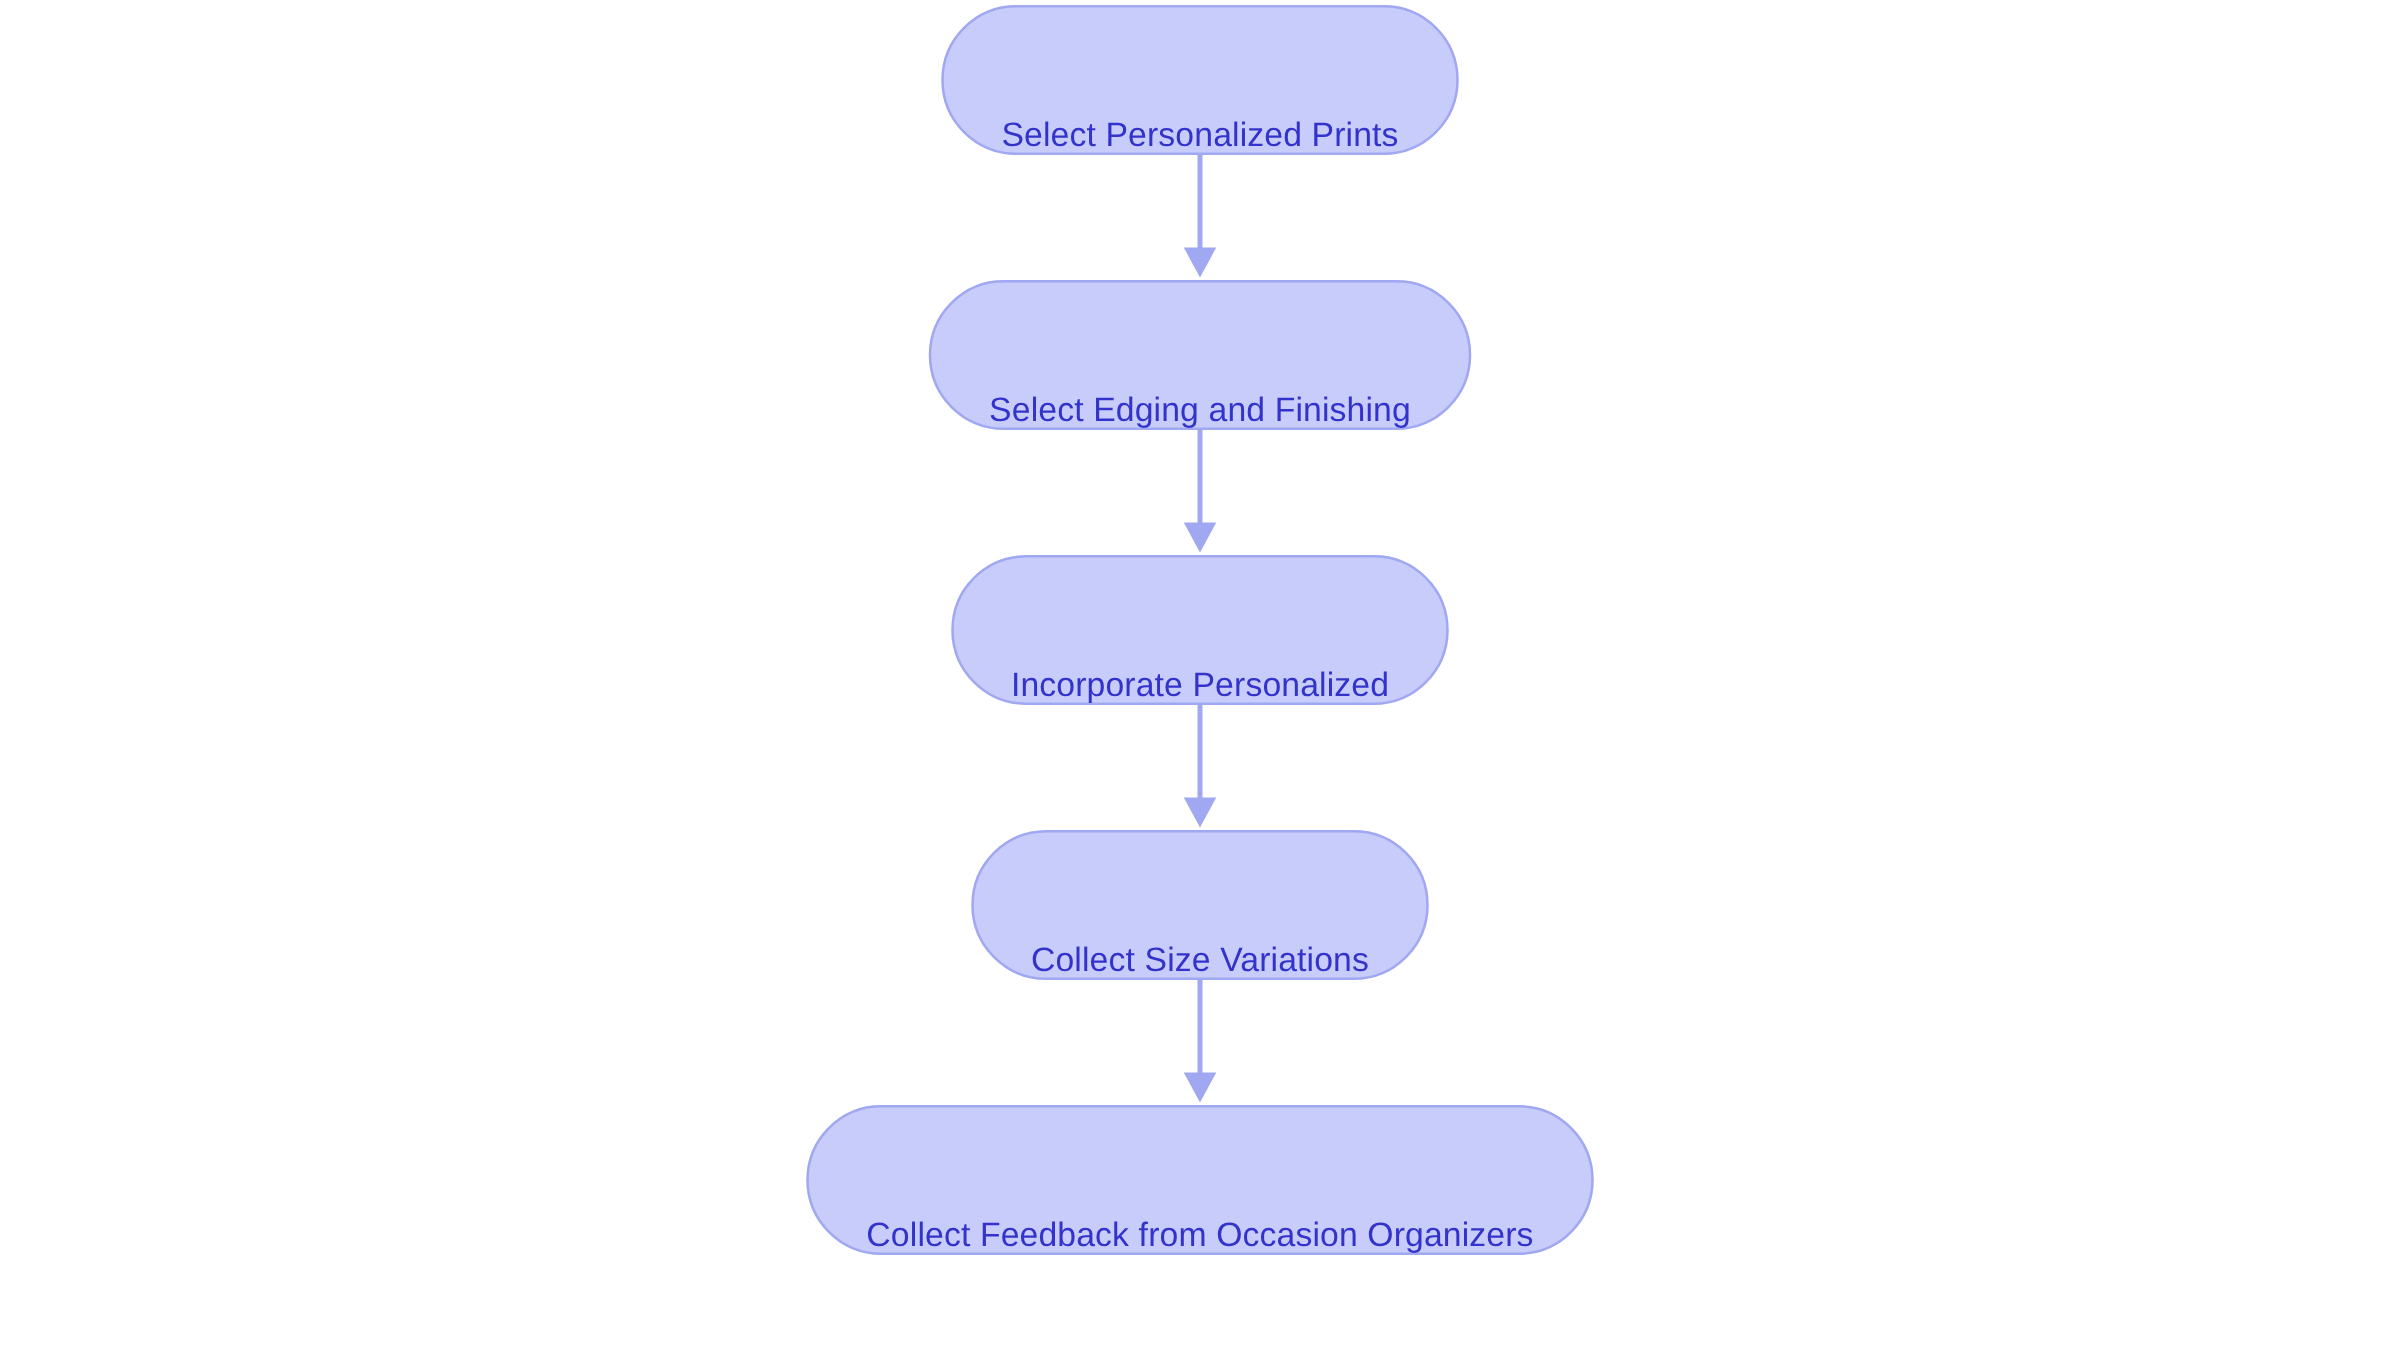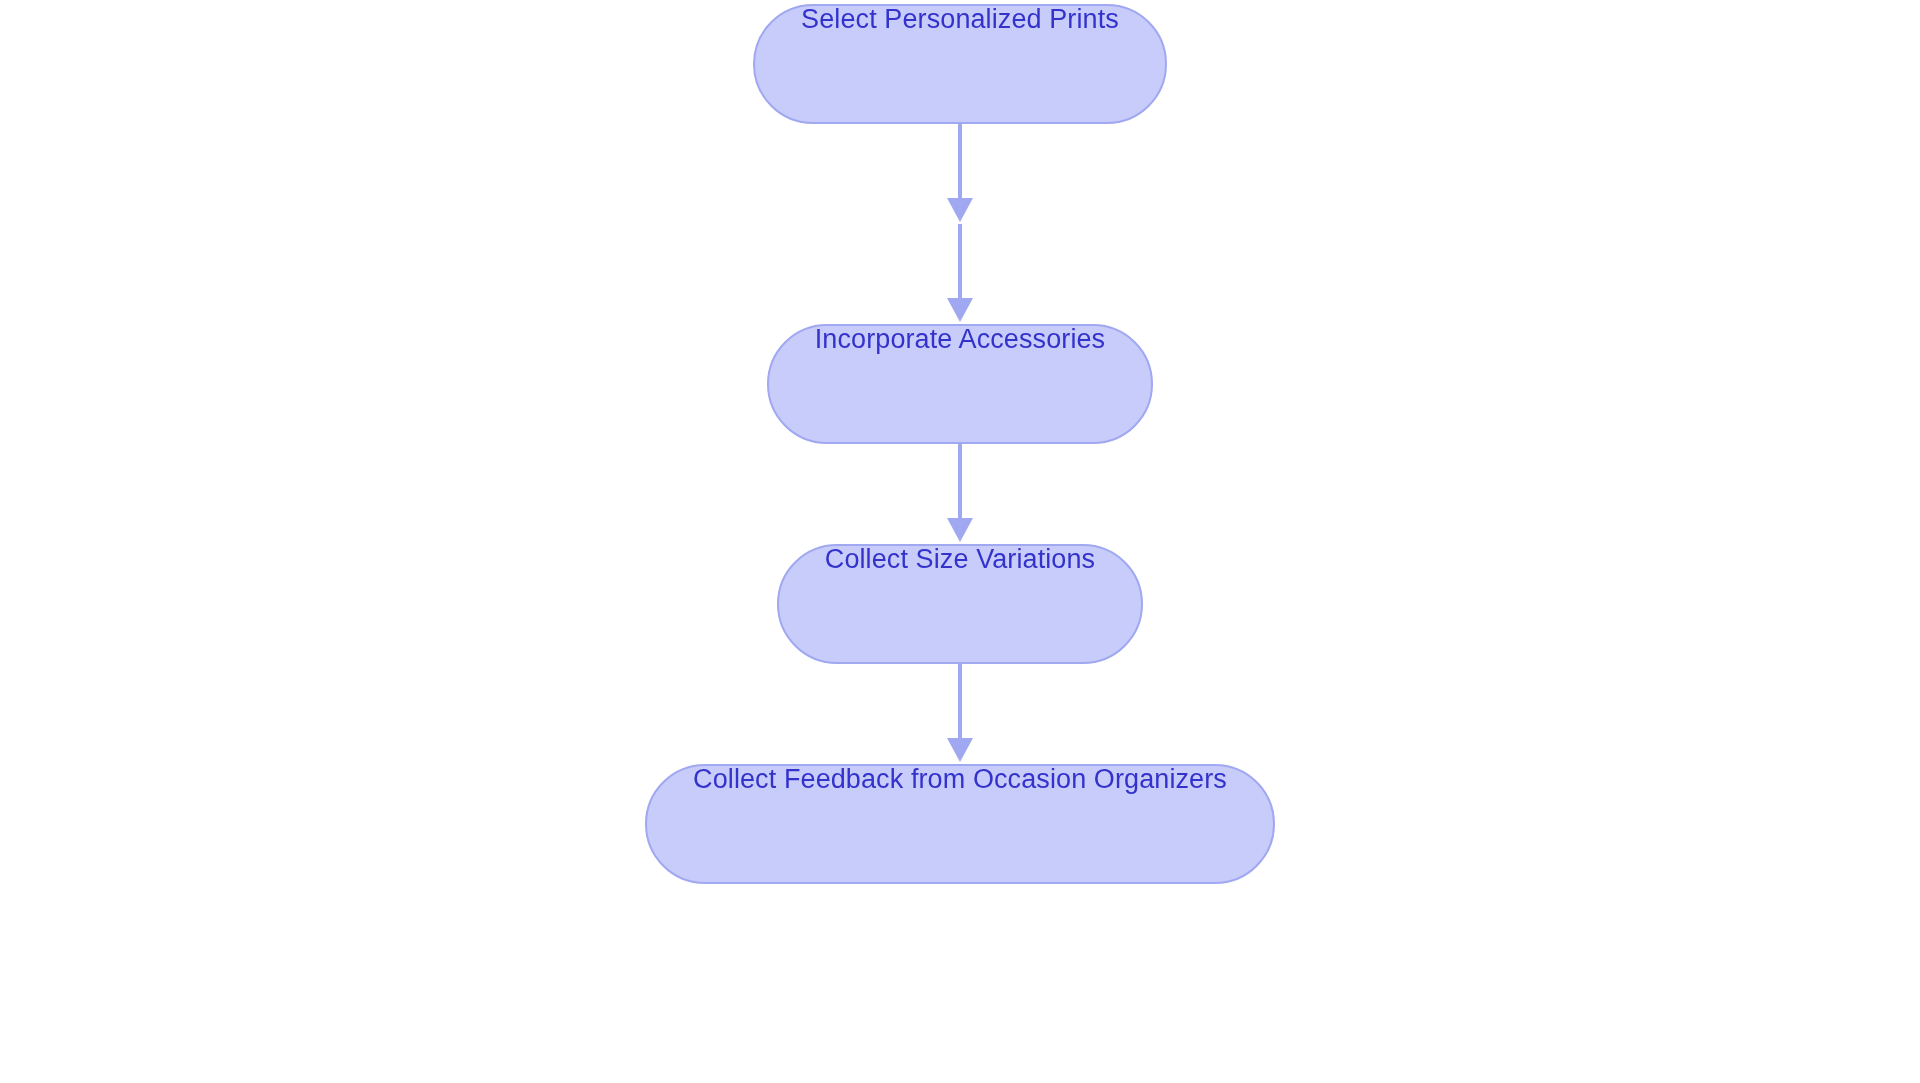--- a/index.html
+++ b/index.html
@@ -33,21 +33,21 @@
     align-items: center;
   }
 
   .flow-node {
     box-sizing: border-box;
     height: 120px;
     border-radius: 60px;
     background: #c8ccfa;
     border: 2px solid #9fa8f0;
     display: flex;
-    align-items: flex-start;
+    align-items: flex-end;
     justify-content: center;
     padding: 0 46px;
     white-space: nowrap;
   }
 
   .flow-node-label {
     font-family: "Liberation Sans", sans-serif;
     font-size: 27px;
     font-weight: 400;
     color: #3333cc;
@@ -72,28 +72,31 @@
 
     <div class="flow-node node-0">
       <span class="flow-node-label">Select Personalized Prints</span>
     </div>
 
     <svg class="flow-connector" viewBox="0 0 44 100">
       <line x1="22" y1="0" x2="22" y2="78" stroke="#9fa8f0" stroke-width="4"></line>
       <polygon points="9,74 35,74 22,98" fill="#9fa8f0"></polygon>
     </svg>
 
+    <div class="flow-node">
+      <span class="flow-node-label">Select Edging and Finishing</span>
+    </div>
 
     <svg class="flow-connector" viewBox="0 0 44 100">
       <line x1="22" y1="0" x2="22" y2="78" stroke="#9fa8f0" stroke-width="4"></line>
       <polygon points="9,74 35,74 22,98" fill="#9fa8f0"></polygon>
     </svg>
 
     <div class="flow-node">
-      <span class="flow-node-label">Incorporate Accessories</span>
+      <span class="flow-node-label">Incorporate Personalized</span>
     </div>
 
     <svg class="flow-connector" viewBox="0 0 44 100">
       <line x1="22" y1="0" x2="22" y2="78" stroke="#9fa8f0" stroke-width="4"></line>
       <polygon points="9,74 35,74 22,98" fill="#9fa8f0"></polygon>
     </svg>
 
     <div class="flow-node">
       <span class="flow-node-label">Collect Size Variations</span>
     </div>

